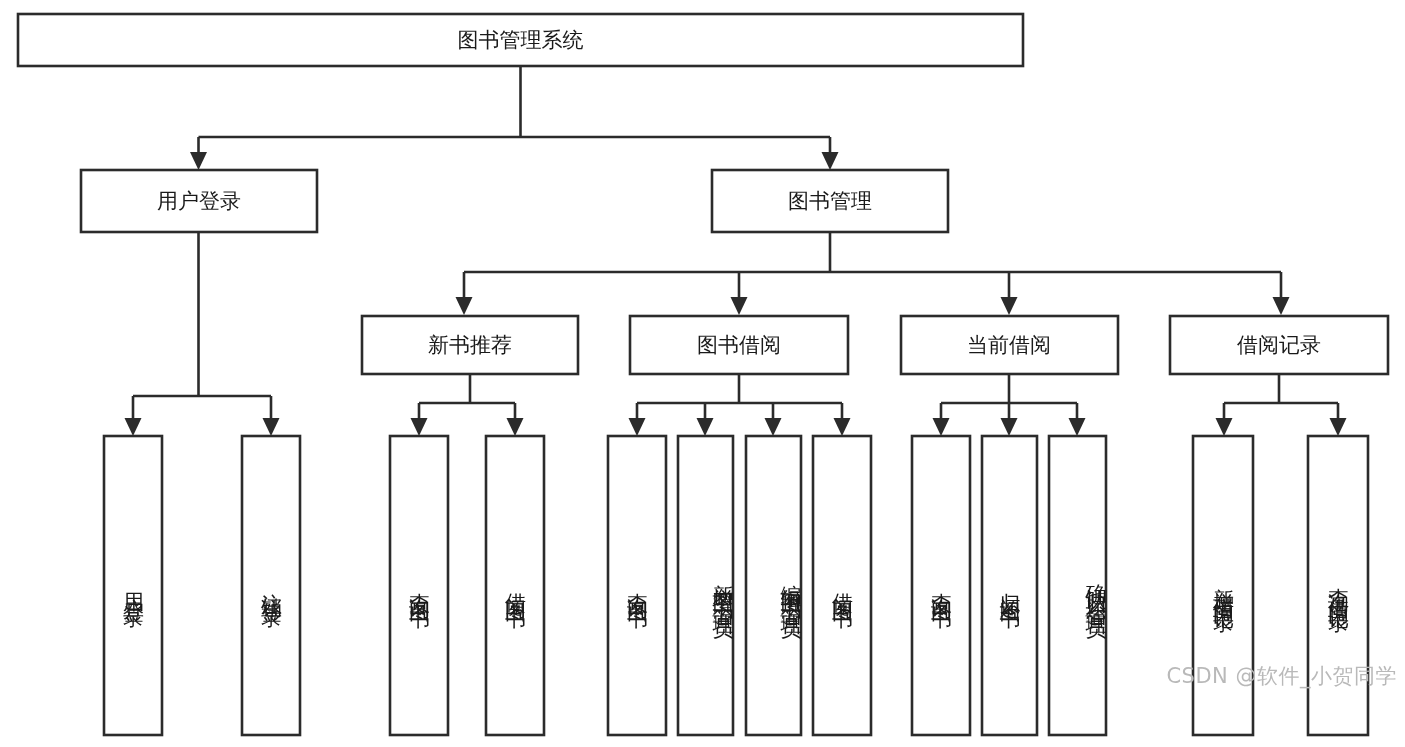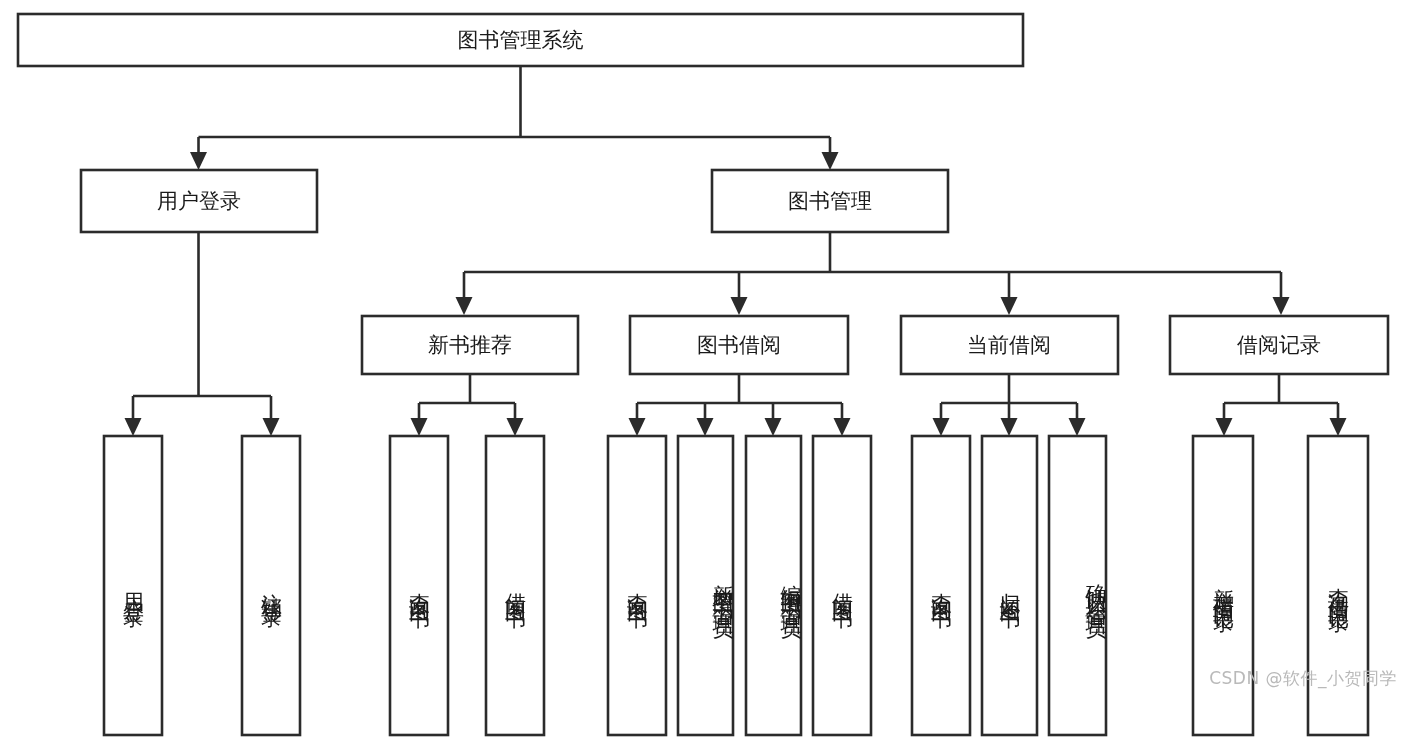--- a/index.html
+++ b/index.html
@@ -61,21 +61,21 @@
     color: #1a1a1a;
     white-space: nowrap;
     text-align: center;
     pointer-events: none;
   }
   .watermark {
     position: absolute;
     right: 8px;
     bottom: 6px;
     font-family: "DejaVu Sans", "Liberation Sans", sans-serif;
-    font-size: 17px;
+    font-size: 21px;
     color: #b9b9b9;
     letter-spacing: 0.5px;
     white-space: nowrap;
   }
 </style>
 </head>
 <body>
 
 <div id="diagram-root">
 

